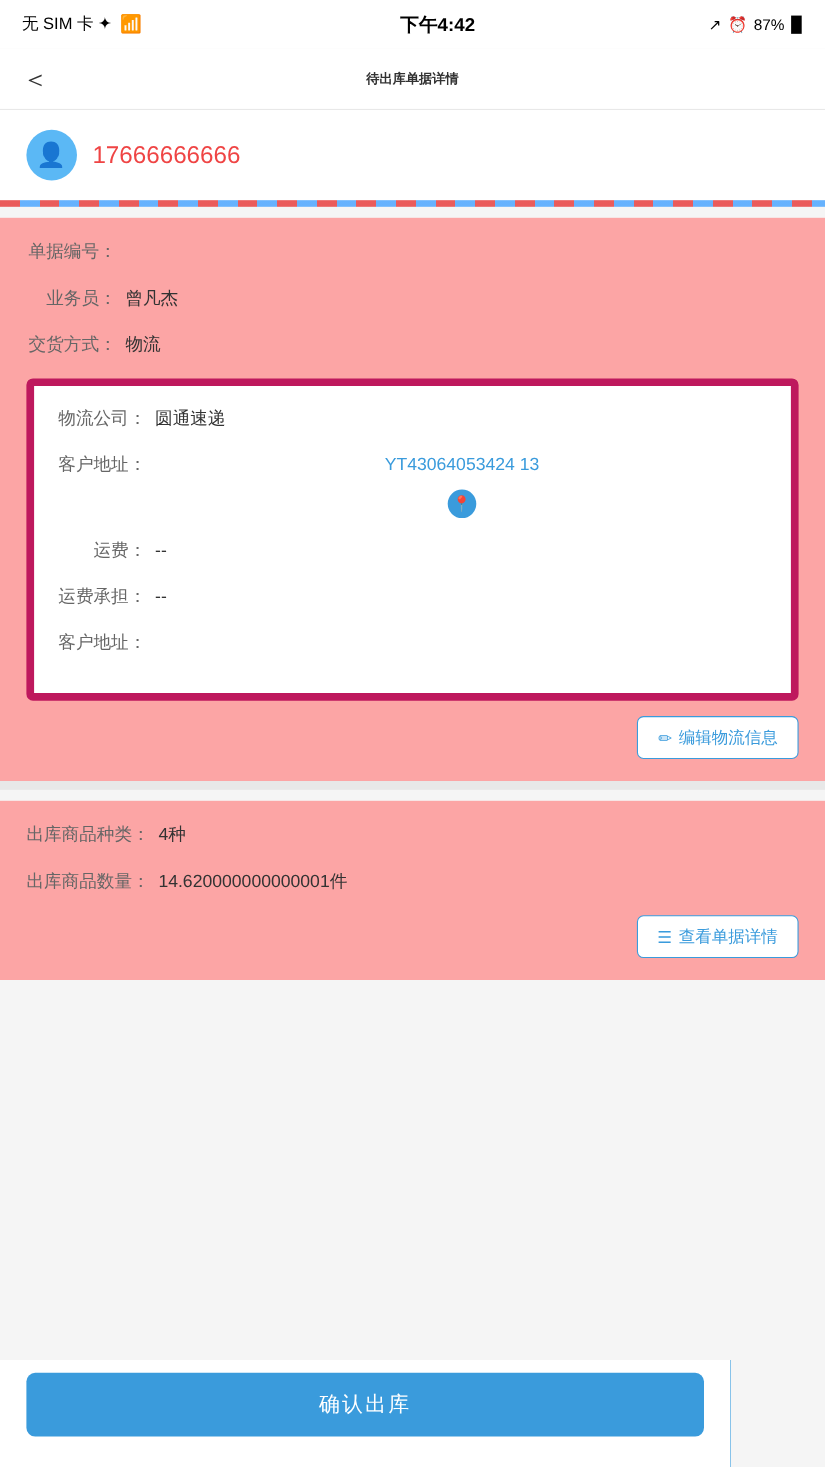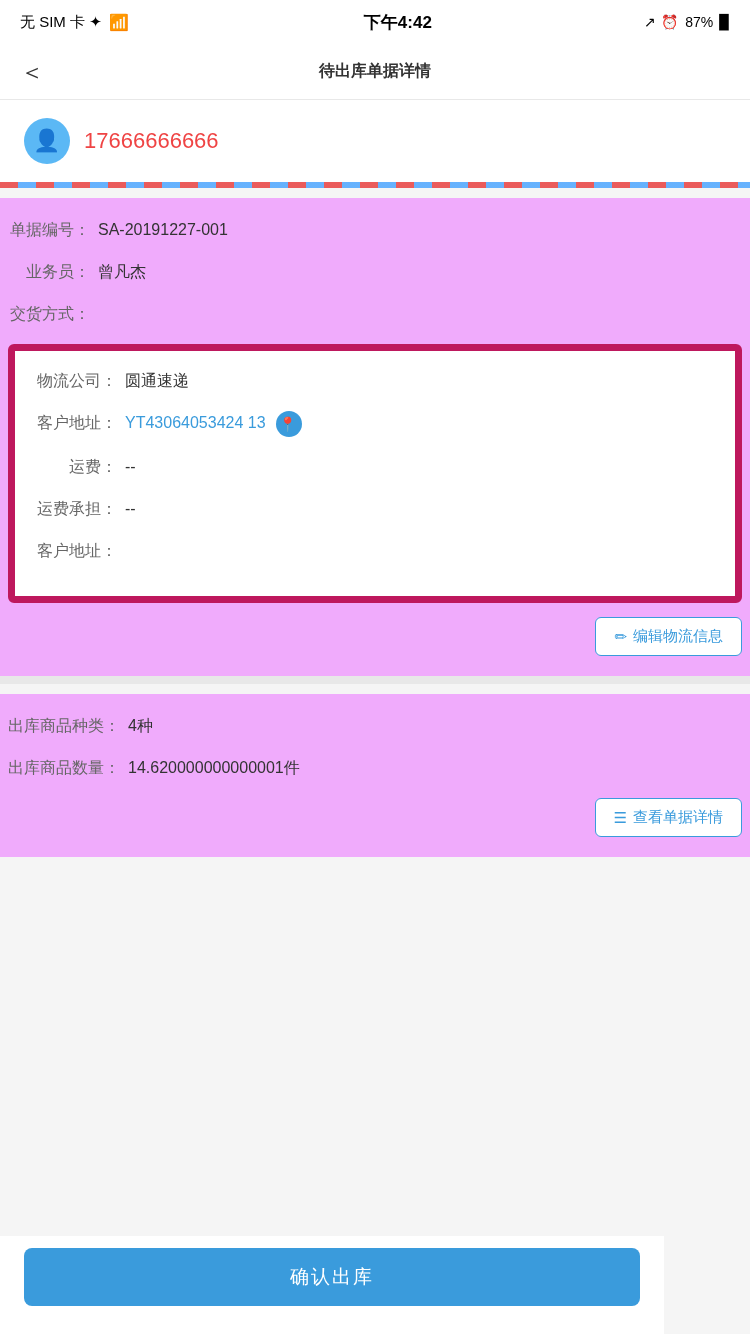--- a/index.html
+++ b/index.html
@@ -43,21 +43,21 @@
       font-size: 24px;
       color: #333;
       cursor: pointer;
       padding: 8px;
       margin-left: -8px;
     }
     .nav-title {
       position: absolute;
       left: 50%;
       transform: translateX(-50%);
-      font-size: 16px;
+      font-size: 12px;
       font-weight: 600;
       color: #333;
     }
 
     
     .dashed-border {
       height: 6px;
       background: repeating-linear-gradient(
         90deg,
         #e84040 0px, #e84040 18px,
@@ -83,23 +83,23 @@
       color: #fff; font-size: 22px;
     }
     .user-phone {
       font-size: 22px;
       font-weight: 500;
       color: #ef4444;
     }
 
     
     .section {
-      background: #f0abfc;
+      background: #fca5a5;
       margin-top: 10px;
-      padding: 20px 8px;
+      padding: 20px 24px;
     }
     .section-inner {
       background: #fff;
       border: 7px solid #be185d;
       border-radius: 6px;
       padding: 18px 20px;
       margin-top: 14px;
     }
 
     .info-row {
@@ -118,21 +118,23 @@
       flex-shrink: 0;
       padding-right: 8px;
     }
     .info-value {
       color: #333;
       flex: 1;
     }
     .info-value.blue { color: #3a9bdc; }
     .tracking-row {
       display: flex;
+      align-items: center;
       gap: 10px;
+      flex-direction: column;
     }
     .location-pin {
       width: 26px; height: 26px;
       background: #3a9bdc;
       border-radius: 50%;
       display: flex; align-items: center; justify-content: center;
       color: #fff;
       font-size: 14px;
       flex-shrink: 0;
     }
@@ -219,28 +221,28 @@
     <span>👤</span>
   </div>
   <span class="user-phone">17666666666</span>
 </div>
 
 <div class="dashed-border"></div>
 
 <div class="section">
   <div class="info-row">
     <span class="info-label">单据编号：</span>
-    <span class="info-value">SA-20191227-001</span>
   </div>
   <div class="info-row">
     <span class="info-label">业务员：</span>
     <span class="info-value">曾凡杰</span>
   </div>
   <div class="info-row">
     <span class="info-label">交货方式：</span>
+    <span class="info-value">物流</span>
   </div>
 
   <div class="section-inner">
     <div class="info-row">
       <span class="info-label">物流公司：</span>
       <span class="info-value">圆通速递</span>
     </div>
     <div class="info-row">
       <span class="info-label">客户地址：</span>
       <span class="info-value blue tracking-row">

